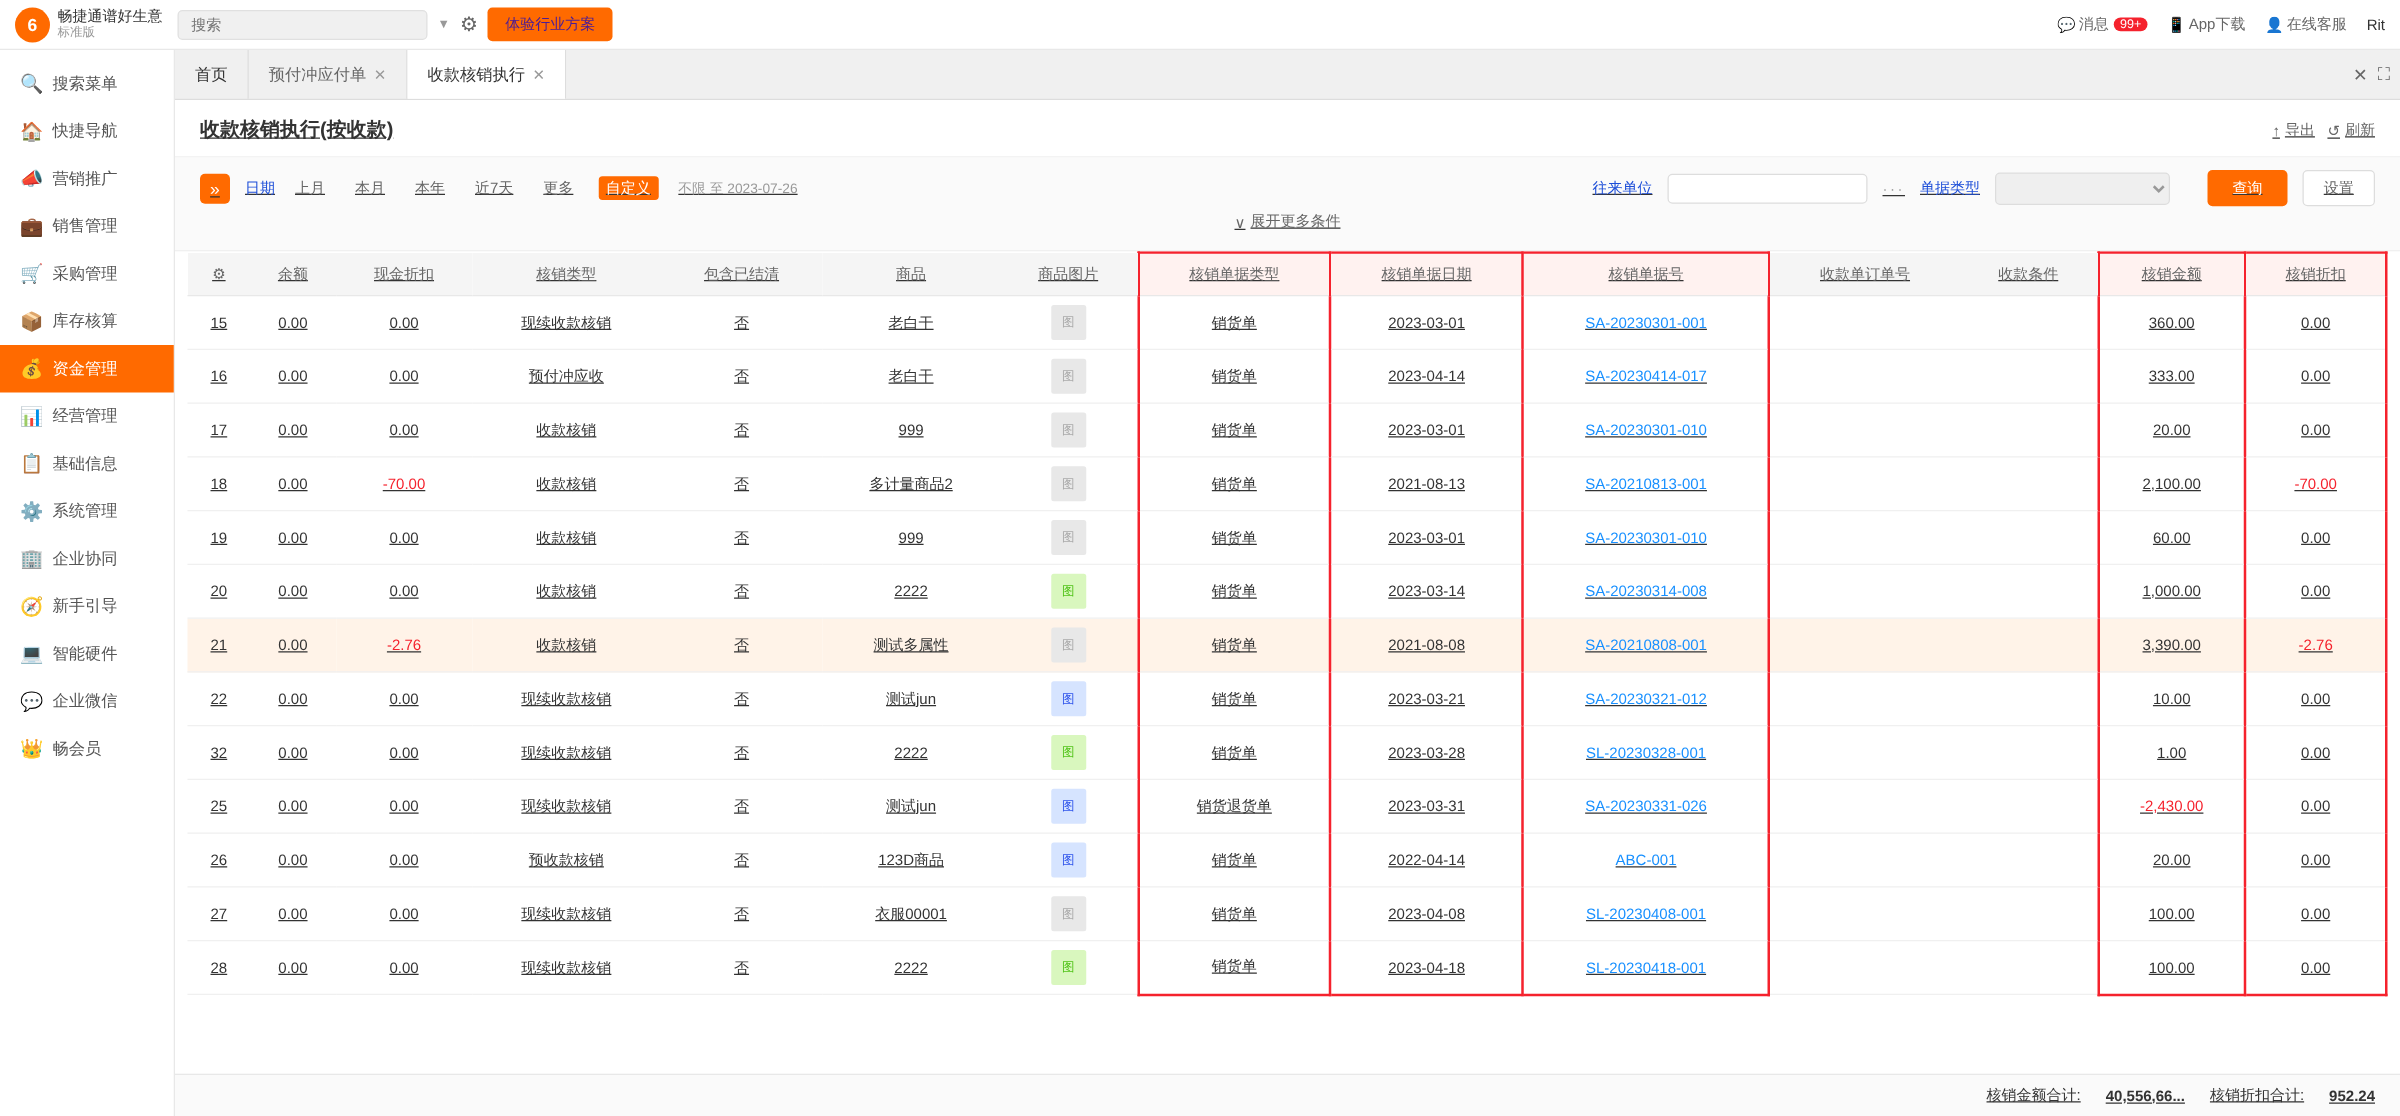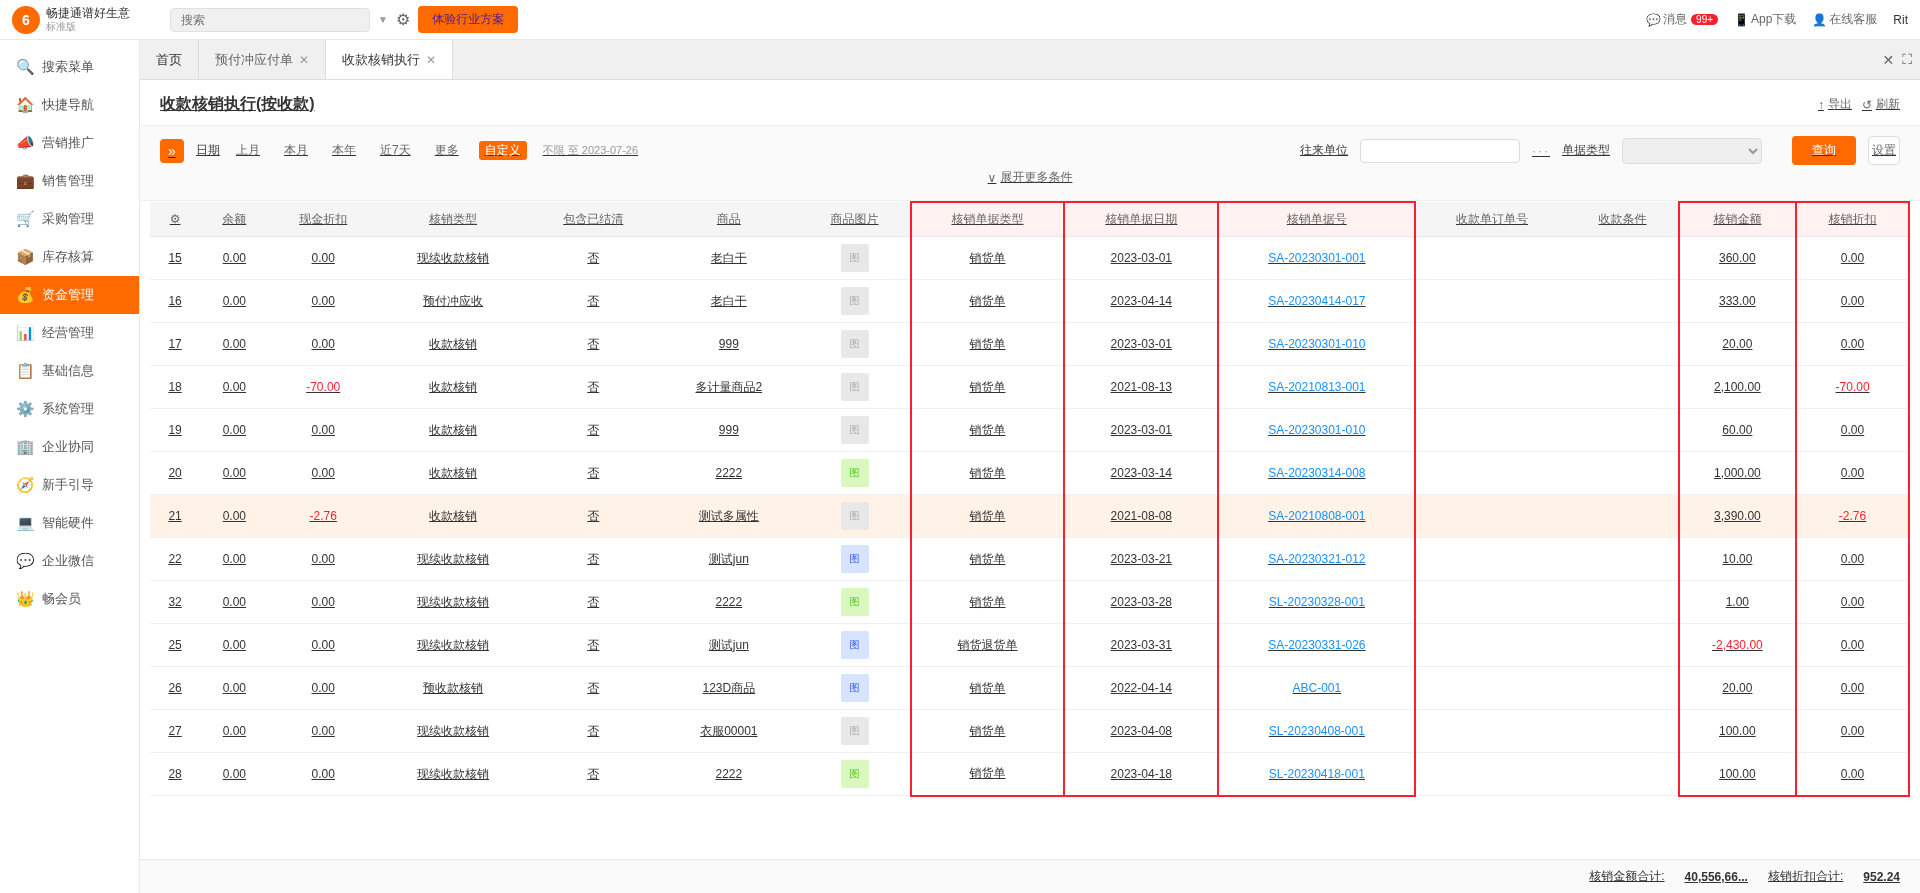--- a/index.html
+++ b/index.html
@@ -42,30 +42,30 @@
     .page-content { flex: 1; overflow: hidden; background: #fff; display: flex; flex-direction: column; text-decoration: underline; }
     .page-header { padding: 14px 20px 10px; border-bottom: 1px solid #f0f0f0; display: flex; align-items: center; justify-content: space-between; }
     .page-title { font-size: 16px; font-weight: bold; color: #333; }
     .page-header-actions { display: flex; gap: 10px; }
     .action-btn { display: flex; align-items: center; gap: 4px; color: #666; cursor: pointer; font-size: 12px; }
 
     
     .filter-area { padding: 10px 20px; border-bottom: 1px solid #f0f0f0; background: #fafafa; }
     .filter-row { display: flex; align-items: center; gap: 12px; flex-wrap: wrap; }
     .filter-expand-btn { width: 24px; height: 24px; background: #ff6a00; color: #fff; border: none; border-radius: 4px; cursor: pointer; display: flex; align-items: center; justify-content: center; font-size: 14px; }
-    .filter-label { color: #404040; font-size: 12px; white-space: nowrap; }
+    .filter-label { color: #1d4ed8; font-size: 12px; white-space: nowrap; }
     .filter-date-options { display: flex; gap: 16px; align-items: center; }
     .date-btn { color: #666; cursor: pointer; font-size: 12px; padding: 2px 4px; }
     .date-btn.custom { color: #fff; background: #ff6a00; border-radius: 3px; padding: 1px 6px; }
     .date-range { color: #999; font-size: 11px; }
     .filter-input { border: 1px solid #ddd; border-radius: 4px; padding: 4px 8px; font-size: 12px; color: #999; width: 160px; }
     .filter-select { border: 1px solid #ddd; border-radius: 4px; padding: 4px 8px; font-size: 12px; color: #999; width: 140px; }
     .filter-dots { color: #999; letter-spacing: 2px; }
     .query-btn { background: #ff6a00; color: #fff; border: none; border-radius: 4px; padding: 6px 20px; font-size: 12px; cursor: pointer; }
-    .setting-btn { border: 1px solid #ddd; background: #fff; color: #666; border-radius: 4px; padding: 5px 3px; font-size: 12px; cursor: pointer; }
+    .setting-btn { border: 1px solid #ddd; background: #fff; color: #666; border-radius: 4px; padding: 5px 16px; font-size: 12px; cursor: pointer; }
     .expand-conditions { display: flex; align-items: center; gap: 4px; color: #666; font-size: 12px; cursor: pointer; justify-content: center; padding: 4px 0; }
 
     
     .table-wrapper { flex: 1; overflow: auto; padding: 0 10px 10px; }
     table { width: 100%; border-collapse: collapse; font-size: 12px; }
     thead tr { background: #f5f5f5; }
     th { padding: 8px 8px; text-align: center; color: #666; font-weight: normal; border-bottom: 1px solid #e8e8e8; white-space: nowrap; position: sticky; top: 0; background: #f5f5f5; z-index: 2; }
     td { padding: 7px 8px; text-align: center; border-bottom: 1px solid #f0f0f0; white-space: nowrap; color: #333; }
     tr.highlighted td { background: #fff3e8; }
     .link-text { color: #1890ff; cursor: pointer; text-decoration: none; }
@@ -95,21 +95,21 @@
 
 <div class="top-bar">
   <div class="top-bar-logo">
     <div class="logo-icon">6</div>
     <div style="display:flex;flex-direction:column;line-height:1.2">
       <span style="font-size:12px;color:#333;font-weight:500">畅捷通谱好生意</span>
       <span style="font-size:10px;color:#999">标准版</span>
     </div>
   </div>
   <div class="top-bar-middle">
-    <input class="search-bar" style="outline: none; margin-left: 28px;" placeholder="搜索">
+    <input class="search-bar" style="outline: none;" placeholder="搜索">
     <span class="dropdown-arrow">▼</span>
     <button class="gear-btn">⚙</button>
     <button class="solution-btn">体验行业方案</button>
   </div>
   <div class="top-bar-right">
     <span style="cursor:pointer;display:flex;align-items:center;gap:2px">
       <span>💬</span>
       <span>消息</span>
       <span class="badge-red">99+</span>
     </span>

